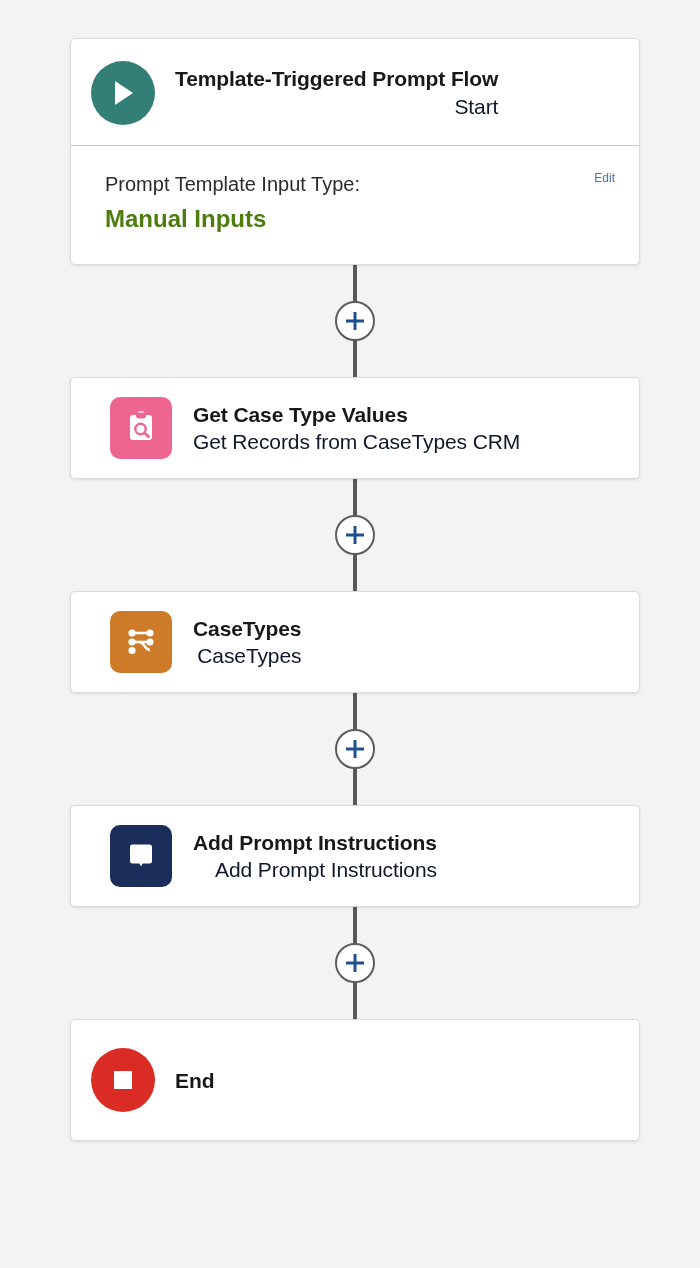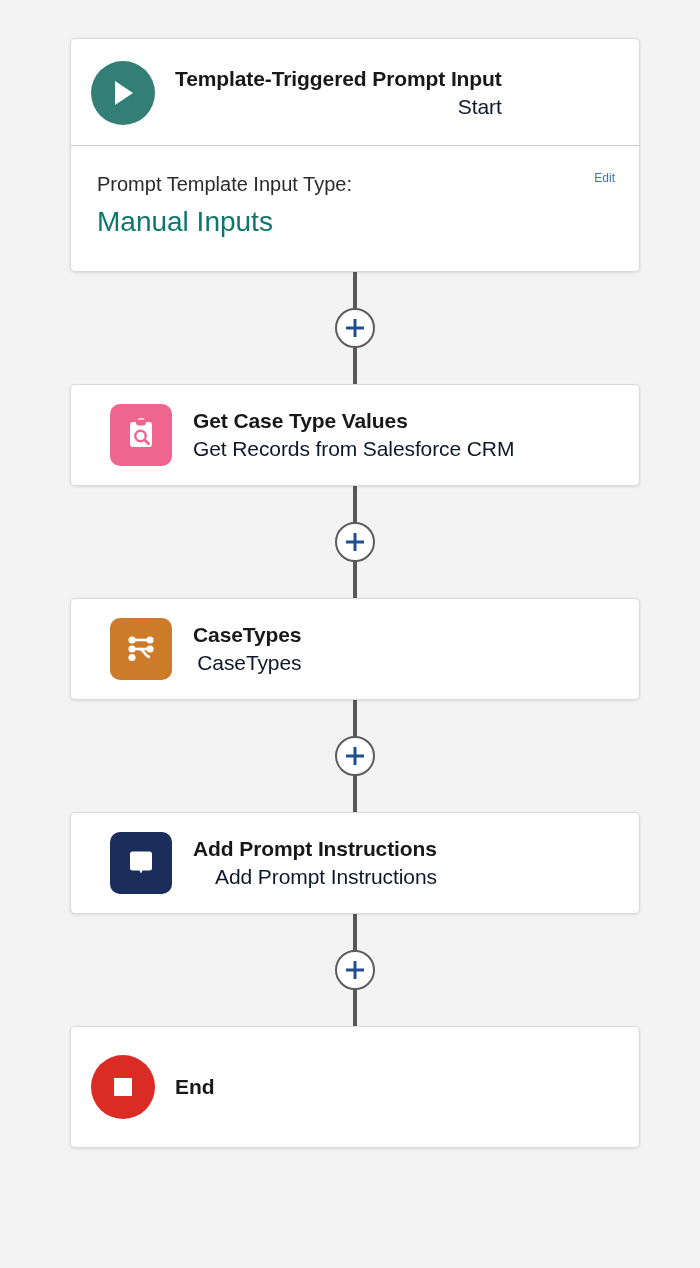--- a/index.html
+++ b/index.html
@@ -83,33 +83,33 @@
   .start-divider {
     height: 1px;
     background: #c9c9c9;
     margin: 0;
   }
 
   .start-detail {
     display: flex;
     align-items: flex-start;
     justify-content: space-between;
-    padding: 22px 24px 26px 26px;
+    padding: 22px 24px 26px 34px;
   }
 
   .detail-label {
     font-size: 20px;
     color: #2b2b2b;
     line-height: 1.6;
     font-weight: normal;
   }
   .detail-value {
-    font-size: 28px;
-    color: #0f766e;
-    font-weight: normal;
+    font-size: 24px;
+    color: #4d7c0f;
+    font-weight: bold;
     line-height: 1.6;
   }
   .edit-link {
     font-size: 12px;
     color: #3b73c4;
     text-decoration: none;
     line-height: 1.6;
     cursor: pointer;
     white-space: nowrap;
     padding-top: 1px;
@@ -176,21 +176,21 @@
     <div class="card start-card">
       <div class="card-row">
         <div class="icon-wrap">
           <div class="circ-icon" style="background:#337f76;">
             <svg width="30" height="32" viewBox="0 0 30 32" aria-hidden="true">
               <path d="M7 4 L25 16 L7 28 Z" fill="#ffffff"></path>
             </svg>
           </div>
         </div>
         <div class="node-text start-title-wrap">
-          <div class="node-title">Template-Triggered Prompt Input</div>
+          <div class="node-title">Template-Triggered Prompt Flow</div>
           <div class="node-subtitle">Start</div>
         </div>
       </div>
       <div class="start-divider"></div>
       <div class="start-detail">
         <div>
           <div class="detail-label">Prompt Template Input Type:</div>
           <div class="detail-value">Manual Inputs</div>
         </div>
         <a class="edit-link" href="#">Edit</a>
@@ -213,21 +213,21 @@
             <svg width="40" height="40" viewBox="0 0 40 40" aria-hidden="true">
               <path d="M9 10 a3 3 0 0 1 3-3 h4 a4 4 0 0 1 8 0 h4 a3 3 0 0 1 3 3 v19 a3 3 0 0 1 -3 3 h-16 a3 3 0 0 1 -3 -3 Z" fill="#ffffff"></path>
               <rect x="15" y="4.5" width="10" height="6" rx="3" fill="#ee6590"></rect>
               <circle cx="19.5" cy="21" r="5.2" fill="none" stroke="#ee6590" stroke-width="2.4"></circle>
               <path d="M23.4 24.7 L27.6 28.8" stroke="#ee6590" stroke-width="2.6" stroke-linecap="round"></path>
             </svg>
           </div>
         </div>
         <div class="node-text">
           <div class="node-title">Get Case Type Values</div>
-          <div class="node-subtitle">Get Records from Salesforce CRM</div>
+          <div class="node-subtitle">Get Records from CaseTypes CRM</div>
         </div>
       </div>
     </div>
 
     <div class="connector">
       <div class="line"></div>
       <div class="plus-btn">
         <svg width="22" height="22" viewBox="0 0 22 22" aria-hidden="true">
           <path d="M11 2 V20 M2 11 H20" stroke="#1f4f91" stroke-width="3"></path>
         </svg>

